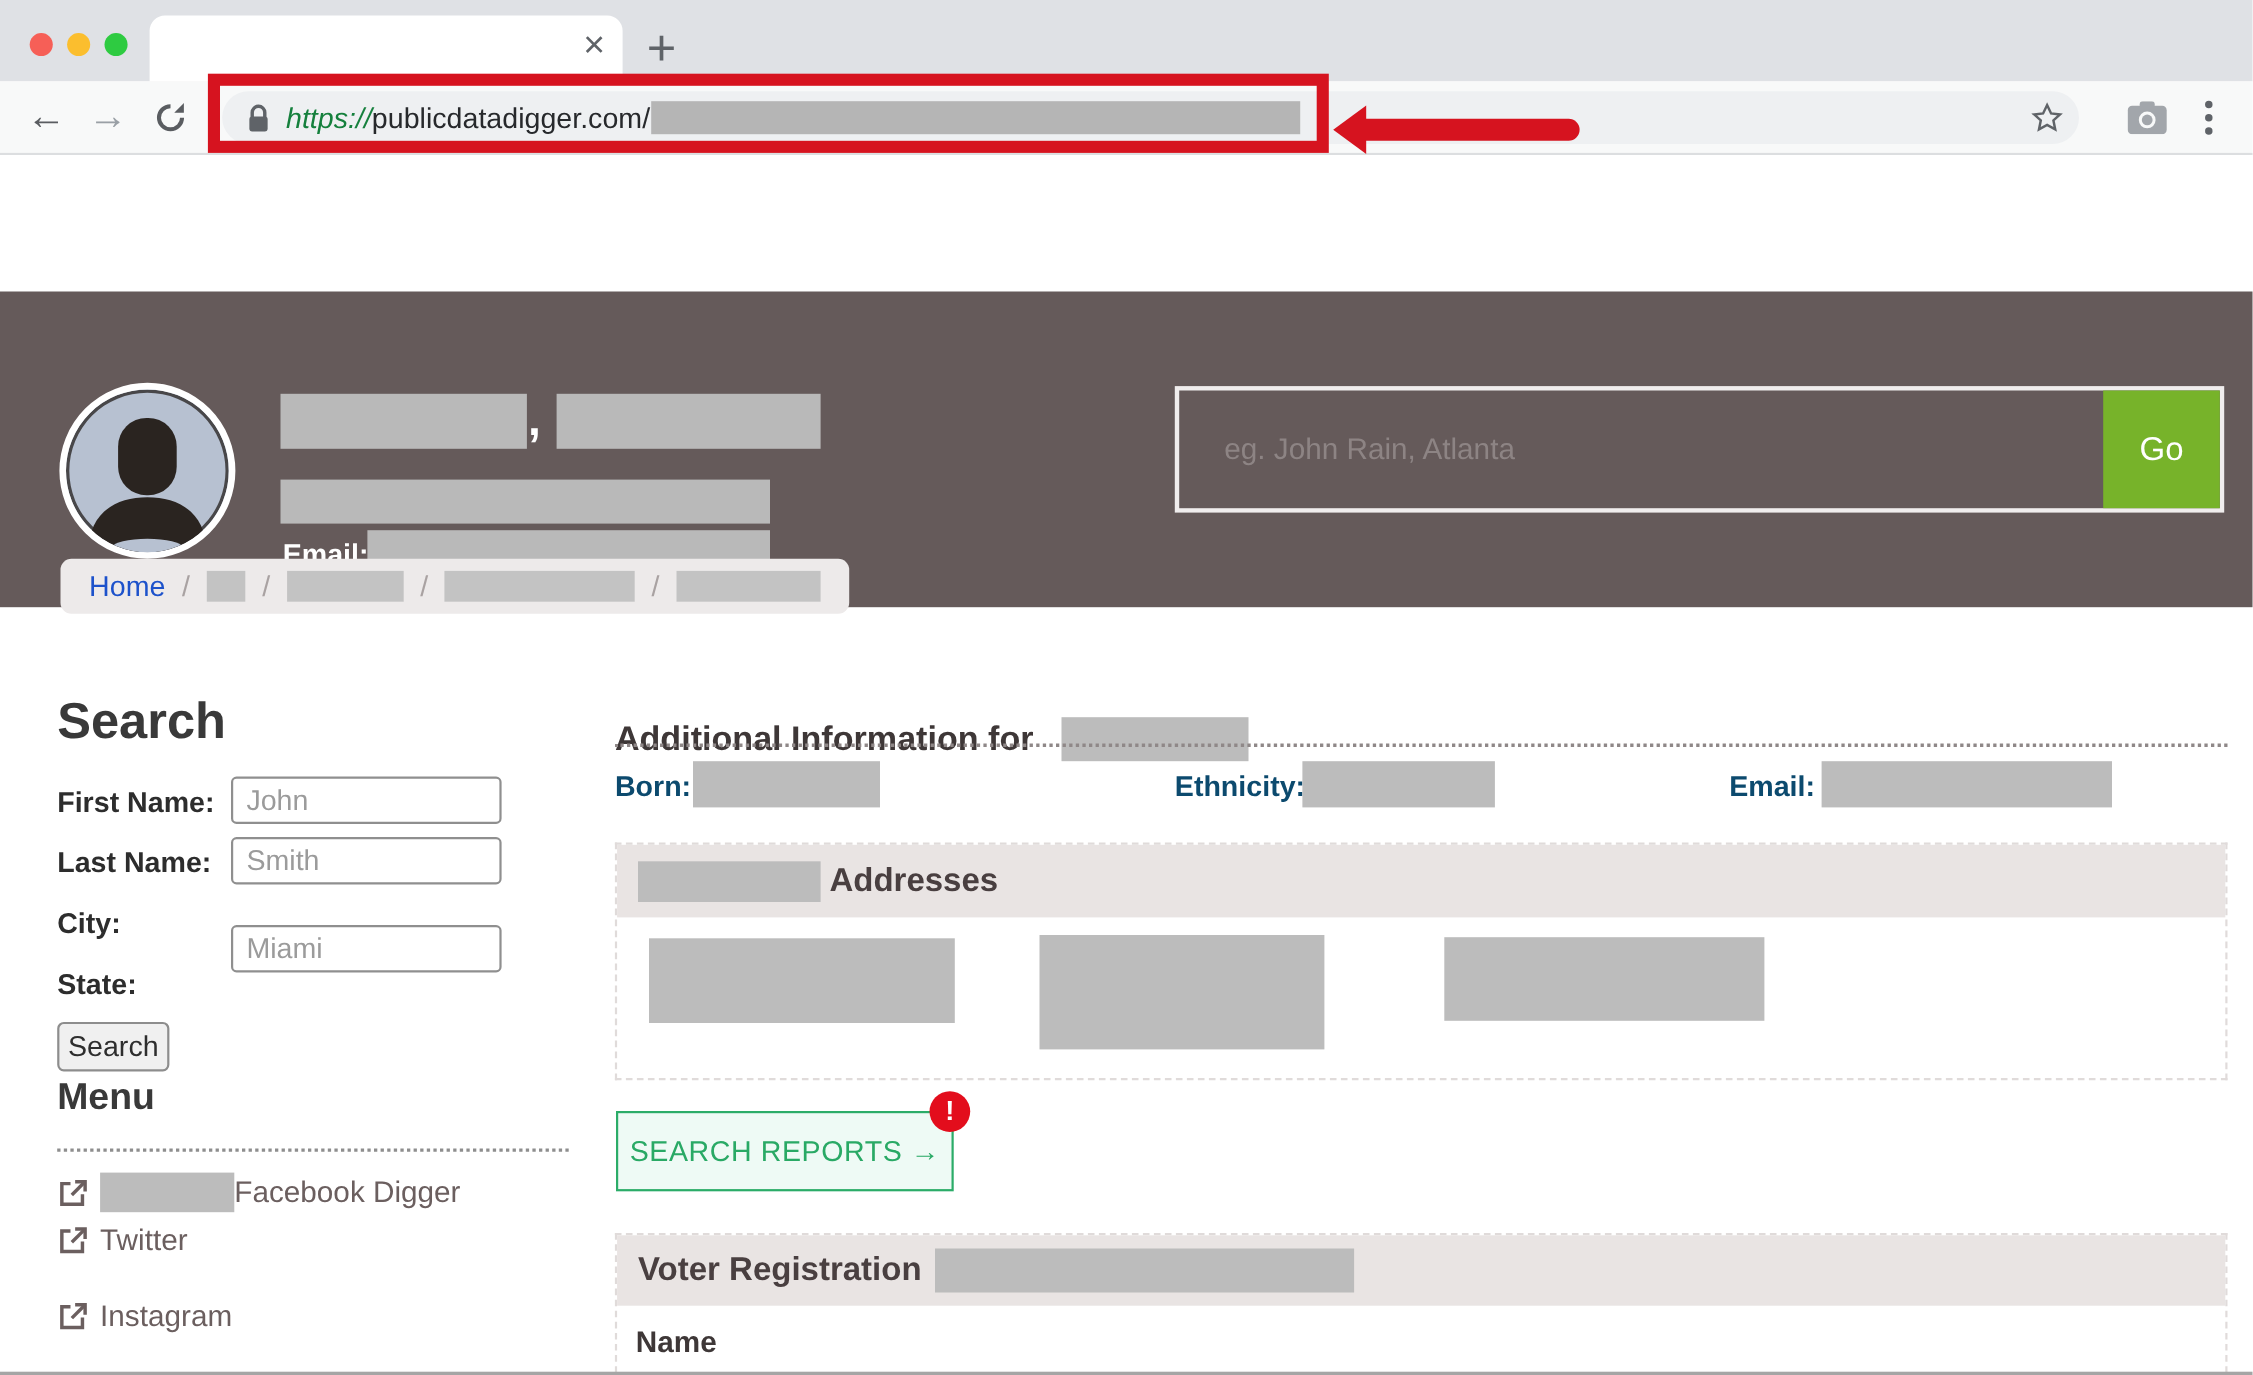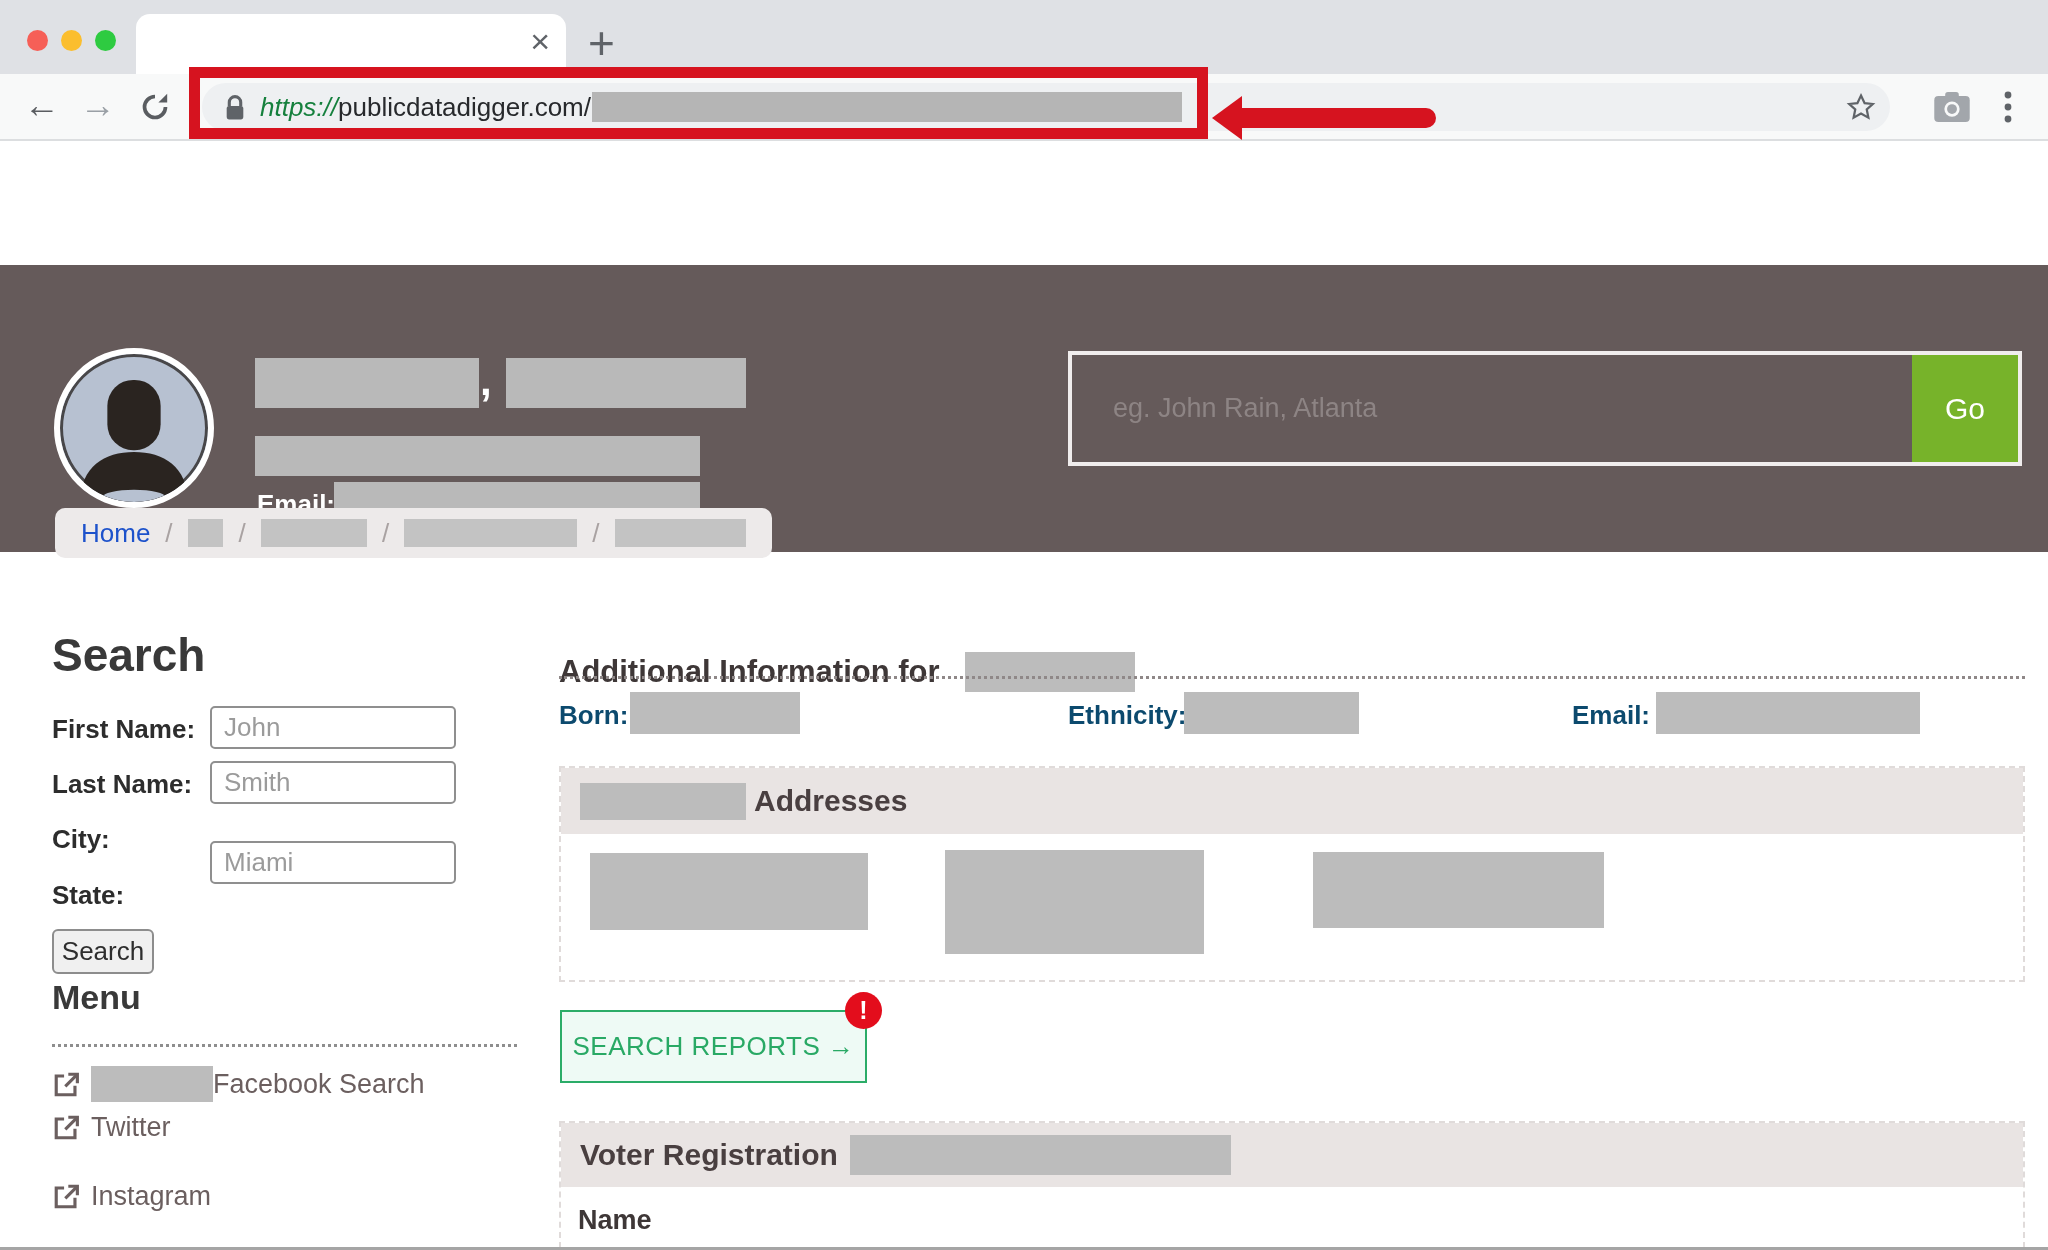--- a/index.html
+++ b/index.html
@@ -231,21 +231,21 @@
 
   <div class="sb-link" style="top:1066px">
     <span class="licon">
       <svg width="29" height="29" viewBox="0 0 24 24">
           <path d="M10 5H3.5v15.5H19V13" fill="none" stroke="#6b5f5f" stroke-width="2.6"></path>
           <path d="M13.5 3.5H21V11" fill="none" stroke="#6b5f5f" stroke-width="2.6"></path>
           <path d="M20.5 4 11 13.5" fill="none" stroke="#6b5f5f" stroke-width="2.6"></path>
         </svg>
     </span>
     <span class="sb-bar"></span>
-    <span>Facebook Search</span>
+    <span>Facebook Digger</span>
   </div>
 
   <div class="sb-link" style="top:1112px">
     <span class="licon">
       <svg width="29" height="29" viewBox="0 0 24 24">
           <path d="M10 5H3.5v15.5H19V13" fill="none" stroke="#6b5f5f" stroke-width="2.6"></path>
           <path d="M13.5 3.5H21V11" fill="none" stroke="#6b5f5f" stroke-width="2.6"></path>
           <path d="M20.5 4 11 13.5" fill="none" stroke="#6b5f5f" stroke-width="2.6"></path>
         </svg>
     </span>

